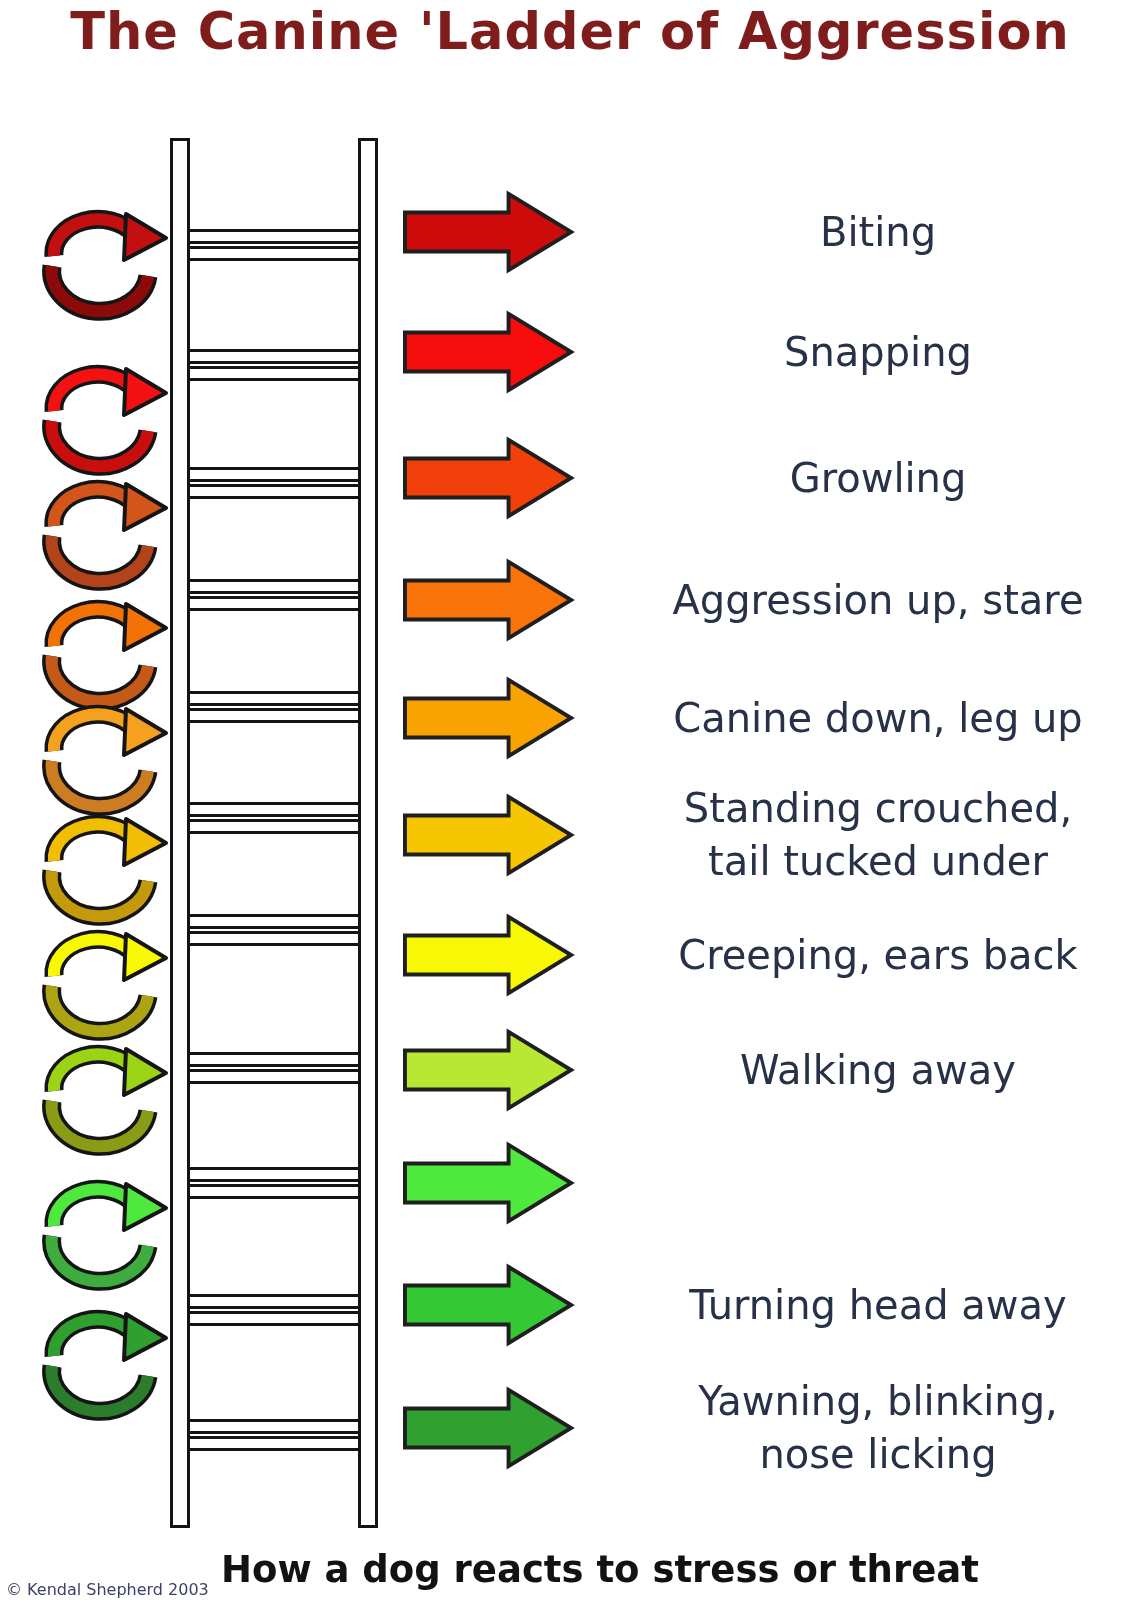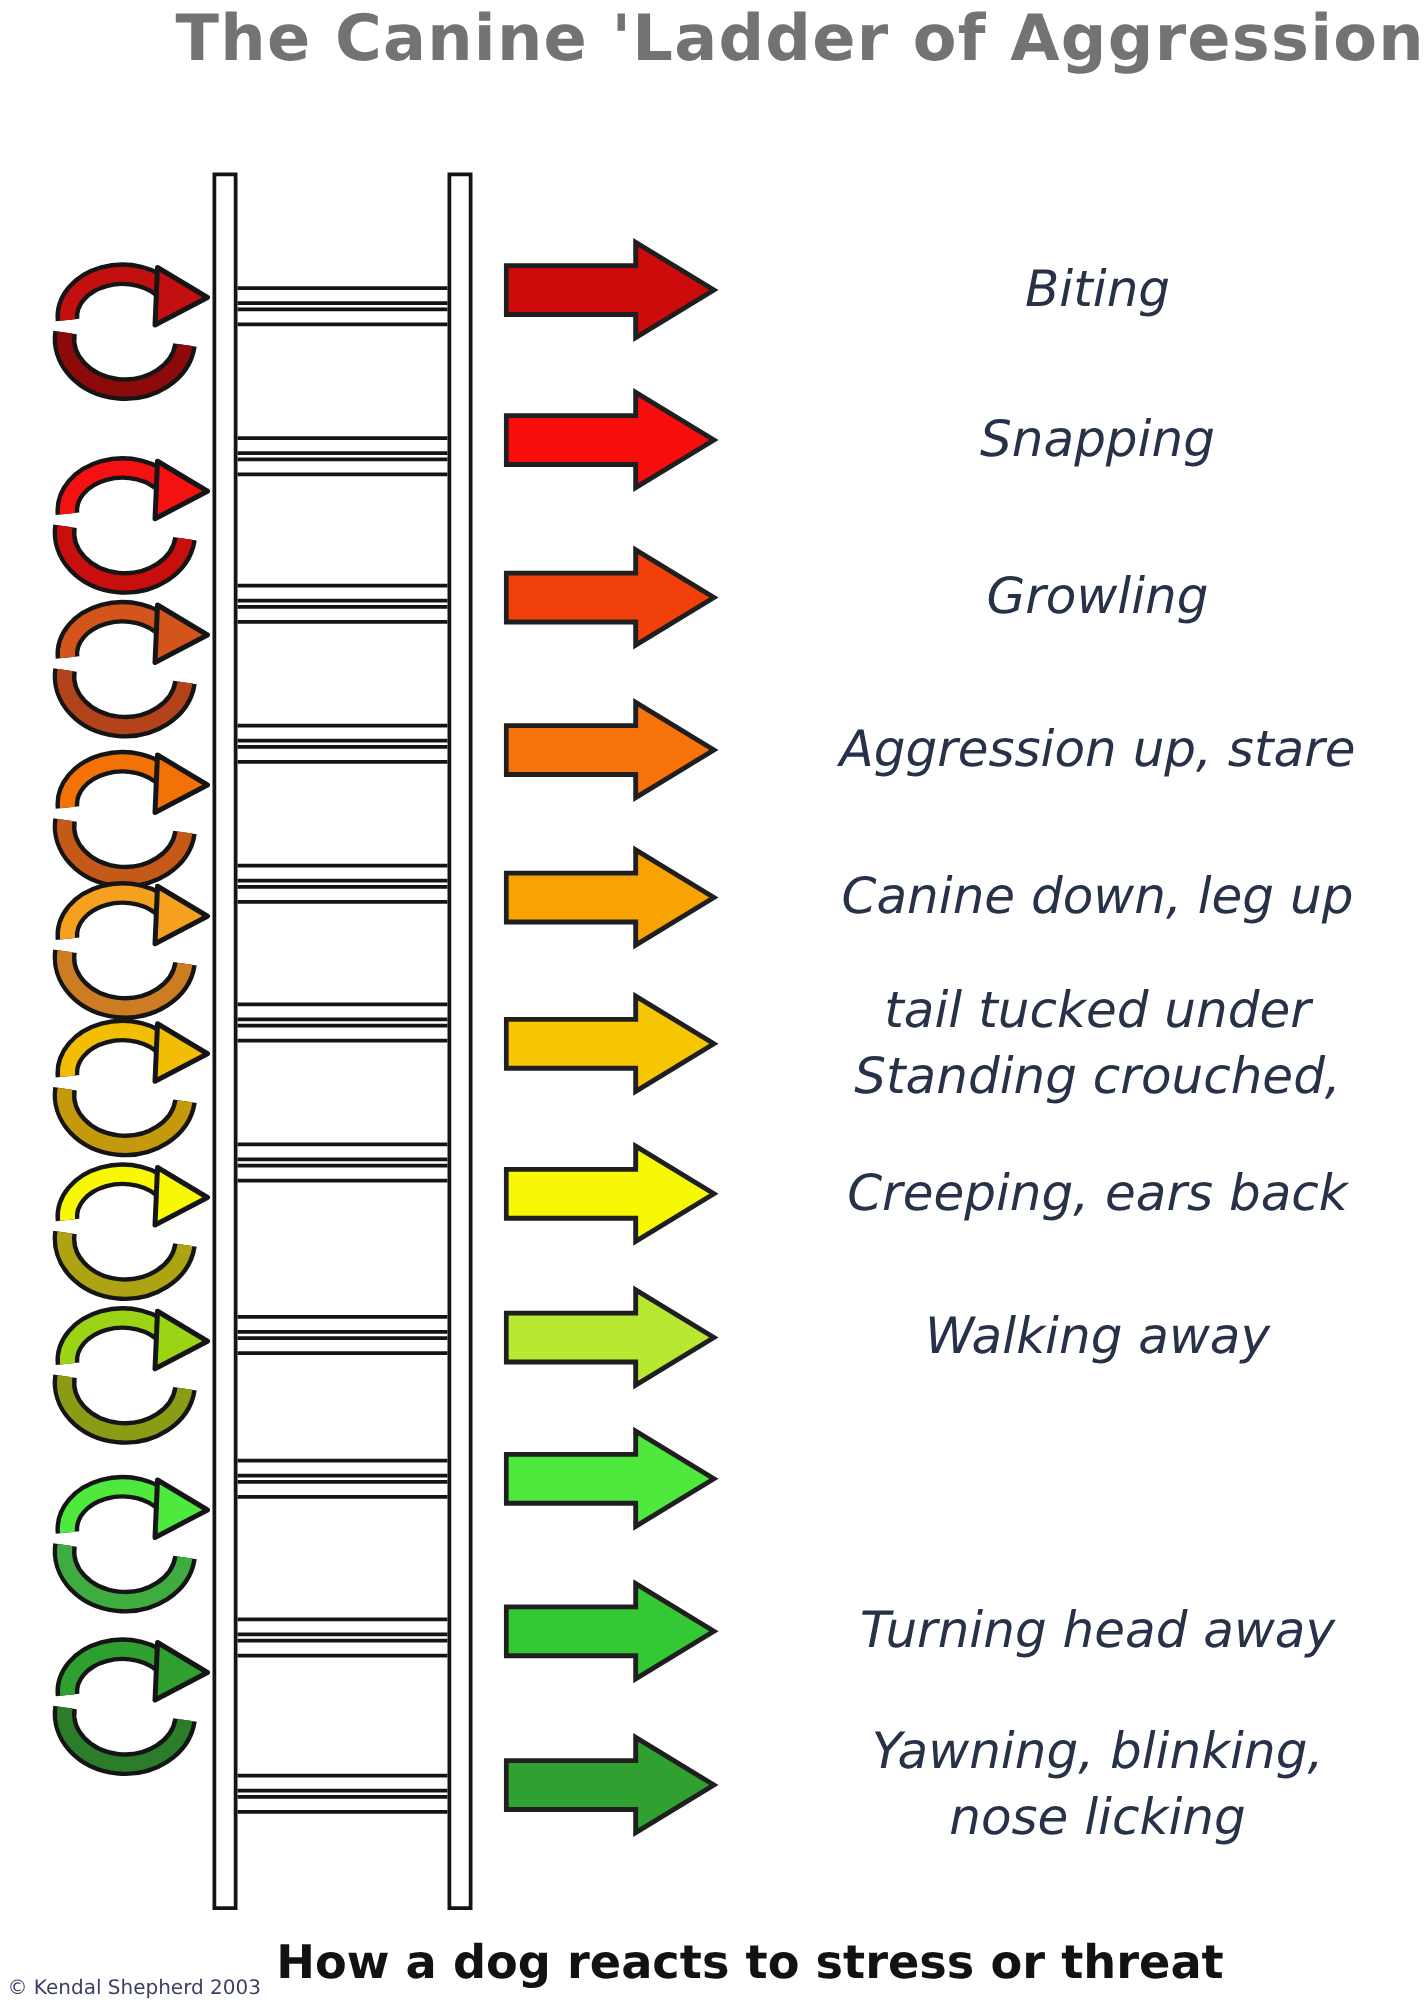--- a/index.html
+++ b/index.html
@@ -7,25 +7,25 @@
     position:relative;
     width:1140px;
     height:1607px;
     background:#ffffff;
     overflow:hidden;
     font-family:"DejaVu Sans", sans-serif;
   }
   .title{
     position:absolute;
     top:2px; left:0; right:0;
-    text-align:right;
+    text-align:center;
     font-size:51px;
     font-weight:bold;
     letter-spacing:1px;
-    color:#737373;
+    color:#7f1d1d;
   }
   
   .rail{
     position:absolute;
     top:138px;
     width:14px;
     height:1384px;
     background:#ffffff;
     border:3px solid #141414;
     z-index:3;
@@ -56,21 +56,20 @@
     transform:translateY(-50%);
   }
   .step-label{
     position:absolute;
     left:620px; right:4px; top:0;
     transform:translateY(-50%);
     text-align:center;
     font-size:40px;
     line-height:1.32;
     color:#273248;
-    font-style:italic;
   }
   .step-label div:empty{display:none;}
   .caption{
     position:absolute;
     left:150px; right:90px; top:1548px;
     text-align:center;
     font-size:37px;
     font-weight:bold;
     color:#121212;
   }
@@ -231,22 +230,22 @@
     <div class="step-label">
       <div>Canine down, leg up</div>
     </div>
   </div>
 
   <div class="row" style="top:835px">
     <svg class="step-arrow" width="172" height="84" viewBox="0 0 176 84">
       <polygon points="2,22 108,22 108,3 172,42 108,81 108,62 2,62" stroke="#1f1f1f" stroke-width="4" fill="#F7C603"></polygon>
     </svg>
     <div class="step-label">
-      <div>tail tucked under</div>
-        <div>Standing crouched,</div>
+      <div>Standing crouched,</div>
+        <div>tail tucked under</div>
     </div>
   </div>
 
   <div class="row" style="top:955px">
     <svg class="step-arrow" width="172" height="84" viewBox="0 0 176 84">
       <polygon points="2,22 108,22 108,3 172,42 108,81 108,62 2,62" stroke="#1f1f1f" stroke-width="4" fill="#F8F805"></polygon>
     </svg>
     <div class="step-label">
       <div>Creeping, ears back</div>
     </div>

